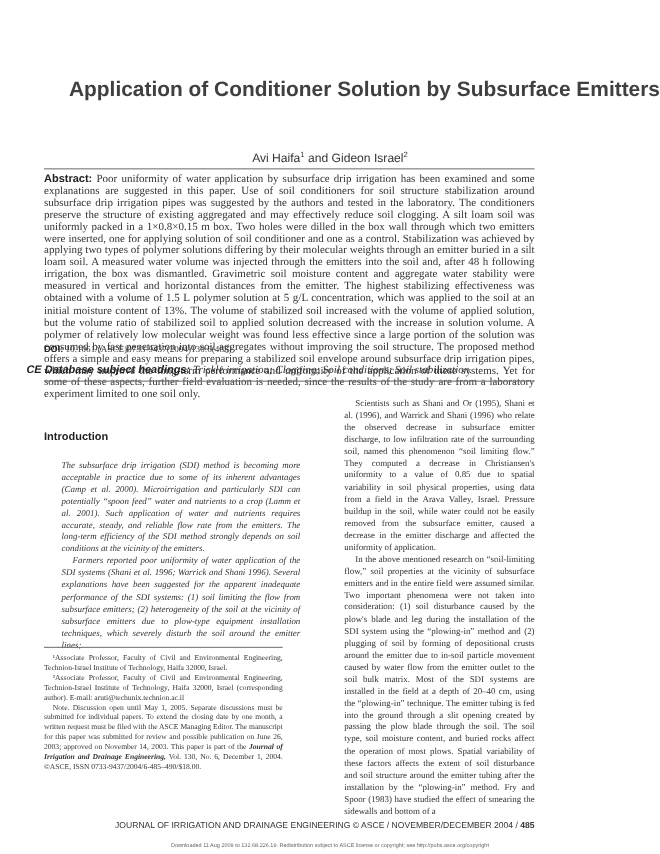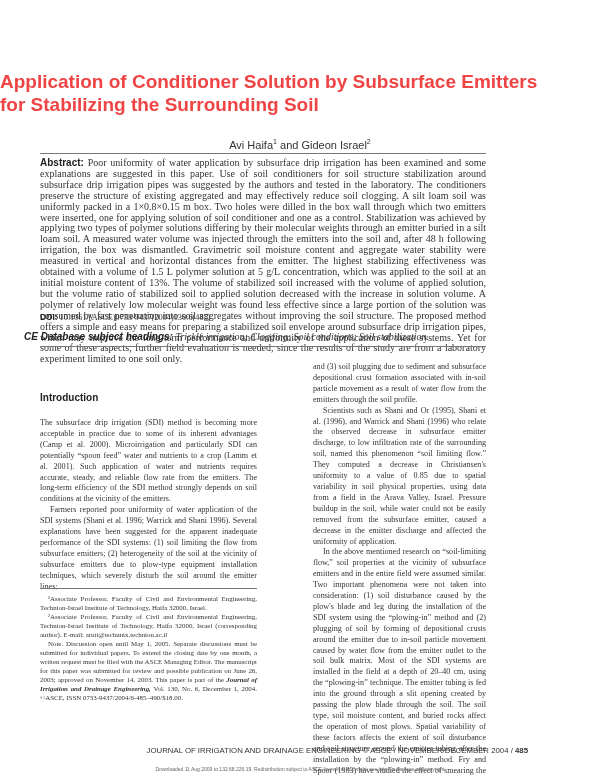--- a/index.html
+++ b/index.html
@@ -1,43 +1,42 @@
 <!DOCTYPE html>
 <html><head>
 <meta charset="utf-8">
 <style>
   html, body { margin:0; padding:0; background:#fff; }
   body { width:600px; height:776px; position:relative; overflow:hidden; color:#222; font-family:"Liberation Serif", serif; }
-  .title { position:absolute; top:70px; left:0; width:600px; text-align:left; font-family:"Liberation Sans", sans-serif; font-weight:bold; font-size:19px; line-height:23px; color:#ef4444; }
+  .title { position:absolute; top:70px; left:0; width:600px; text-align:right; font-family:"Liberation Sans", sans-serif; font-weight:bold; font-size:19px; line-height:23px; color:#404040; }
   .authors { position:absolute; top:138px; left:0; width:600px; text-align:center; font-family:"Liberation Sans", sans-serif; font-size:11px; color:#333; }
   .authors sup { font-size:7px; }
   .rule { position:absolute; left:40px; width:446px; height:0; border-top:1.5px solid #777; }
   .abstract { position:absolute; top:158px; left:40px; width:446px; font-size:10px; line-height:10.9px; text-align:justify; color:#333; }
   .abstract .lbl, .doi .lbl, .heads .lbl { font-family:"Liberation Sans", sans-serif; font-weight:bold; color:#222; }
   .doi { position:absolute; top:312px; left:40px; width:446px; font-size:8.3px; color:#333; }
   .heads { position:absolute; top:331px; left:24px; width:446px; font-size:10px; color:#333;font-style:italic; }
   .col { position:absolute; font-size:8.1px; line-height:10.9px; text-align:justify; color:#333; }
   .col p { margin:0; text-indent:10px; }
   .col p.noindent { text-indent:0; }
-  .col-left { top:418px; left:40px; width:217px; }
+  .col-left { top:418px; left:56px; width:217px;font-style:italic; }
   .col-right { top:362px; left:313px; width:173px; }
   .intro { position:absolute; top:392px; left:40px; font-family:"Liberation Sans", sans-serif; font-weight:bold; font-size:10px; color:#222;text-align:center; }
   .fnrule { position:absolute; top:588px; left:40px; width:217px; border-top:1px solid #777; }
   .footnotes { position:absolute; top:594px; left:40px; width:217px; font-size:6.9px; line-height:9px; text-align:justify; color:#333; }
   .footnotes p { margin:0; text-indent:8px; }
-  .footer { position:absolute; top:746px; left:0; width:528px; text-align:right; font-family:"Liberation Sans", sans-serif; font-size:7.8px; color:#333; }
+  .footer { position:absolute; top:746px; left:0; width:486px; text-align:right; font-family:"Liberation Sans", sans-serif; font-size:7.8px; color:#333; }
   .footer b { font-weight:bold; }
   .download { position:absolute; top:766px; left:0; width:600px; text-align:center; font-family:"Liberation Sans", sans-serif; font-size:5px; color:#666; }
 </style>
 </head>
 <body>
 
 <div class="title">
   <div>Application of Conditioner Solution by Subsurface Emitters</div>
-  <div>for Stabilizing the Surrounding Soil</div>
 </div>
 
 <div class="authors">
   <span>Avi Haifa</span><sup>1</sup><span> and </span><span>Gideon Israel</span><sup>2</sup>
 </div>
 
 <div class="rule" style="top:153px;"></div>
 
 <div class="abstract">
   <span class="lbl">Abstract:</span>
@@ -64,21 +63,20 @@
 </div>
 
 <div class="fnrule"></div>
 <div class="footnotes">
   <p>¹Associate Professor, Faculty of Civil and Environmental Engineering, Technion-Israel Institute of Technology, Haifa 32000, Israel.</p>
   <p>²Associate Professor, Faculty of Civil and Environmental Engineering, Technion-Israel Institute of Technology, Haifa 32000, Israel (corresponding author). E-mail: aruti@techunix.technion.ac.il</p>
   <p><span>Note. Discussion open until May 1, 2005. Separate discussions must be submitted for individual papers. To extend the closing date by one month, a written request must be filed with the ASCE Managing Editor. The manuscript for this paper was submitted for review and possible publication on June 26, 2003; approved on November 14, 2003. This paper is part of the </span><b><i>Journal of Irrigation and Drainage Engineering,</i></b><span> Vol. 130, No. 6, December 1, 2004. ©ASCE, ISSN 0733-9437/2004/6-485–490/$18.00.</span></p>
 </div>
 
 <div class="col col-right">
-  <p class="noindent">and (3) soil plugging due to sediment and subsurface depositional crust formation associated with in-soil particle movement as a result of water flow from the emitters through the soil profile.</p>
   <p>Scientists such as Shani and Or (1995), Shani et al. (1996), and Warrick and Shani (1996) who relate the observed decrease in subsurface emitter discharge, to low infiltration rate of the surrounding soil, named this phenomenon “soil limiting flow.” They computed a decrease in Christiansen's uniformity to a value of 0.85 due to spatial variability in soil physical properties, using data from a field in the Arava Valley, Israel. Pressure buildup in the soil, while water could not be easily removed from the subsurface emitter, caused a decrease in the emitter discharge and affected the uniformity of application.</p>
   <p>In the above mentioned research on “soil-limiting flow,” soil properties at the vicinity of subsurface emitters and in the entire field were assumed similar. Two important phenomena were not taken into consideration: (1) soil disturbance caused by the plow's blade and leg during the installation of the SDI system using the “plowing-in” method and (2) plugging of soil by forming of depositional crusts around the emitter due to in-soil particle movement caused by water flow from the emitter outlet to the soil bulk matrix. Most of the SDI systems are installed in the field at a depth of 20–40 cm, using the “plowing-in” technique. The emitter tubing is fed into the ground through a slit opening created by passing the plow blade through the soil. The soil type, soil moisture content, and buried rocks affect the operation of most plows. Spatial variability of these factors affects the extent of soil disturbance and soil structure around the emitter tubing after the installation by the “plowing-in” method. Fry and Spoor (1983) have studied the effect of smearing the sidewalls and bottom of a</p>
 </div>
 
 <div class="footer">
   <span>JOURNAL OF IRRIGATION AND DRAINAGE ENGINEERING © ASCE / NOVEMBER/DECEMBER 2004 / </span><b>485</b>
 </div>
 
 <div class="download">Downloaded 11 Aug 2009 to 132.68.226.19. Redistribution subject to ASCE license or copyright; see http://pubs.asce.org/copyright</div>
 

